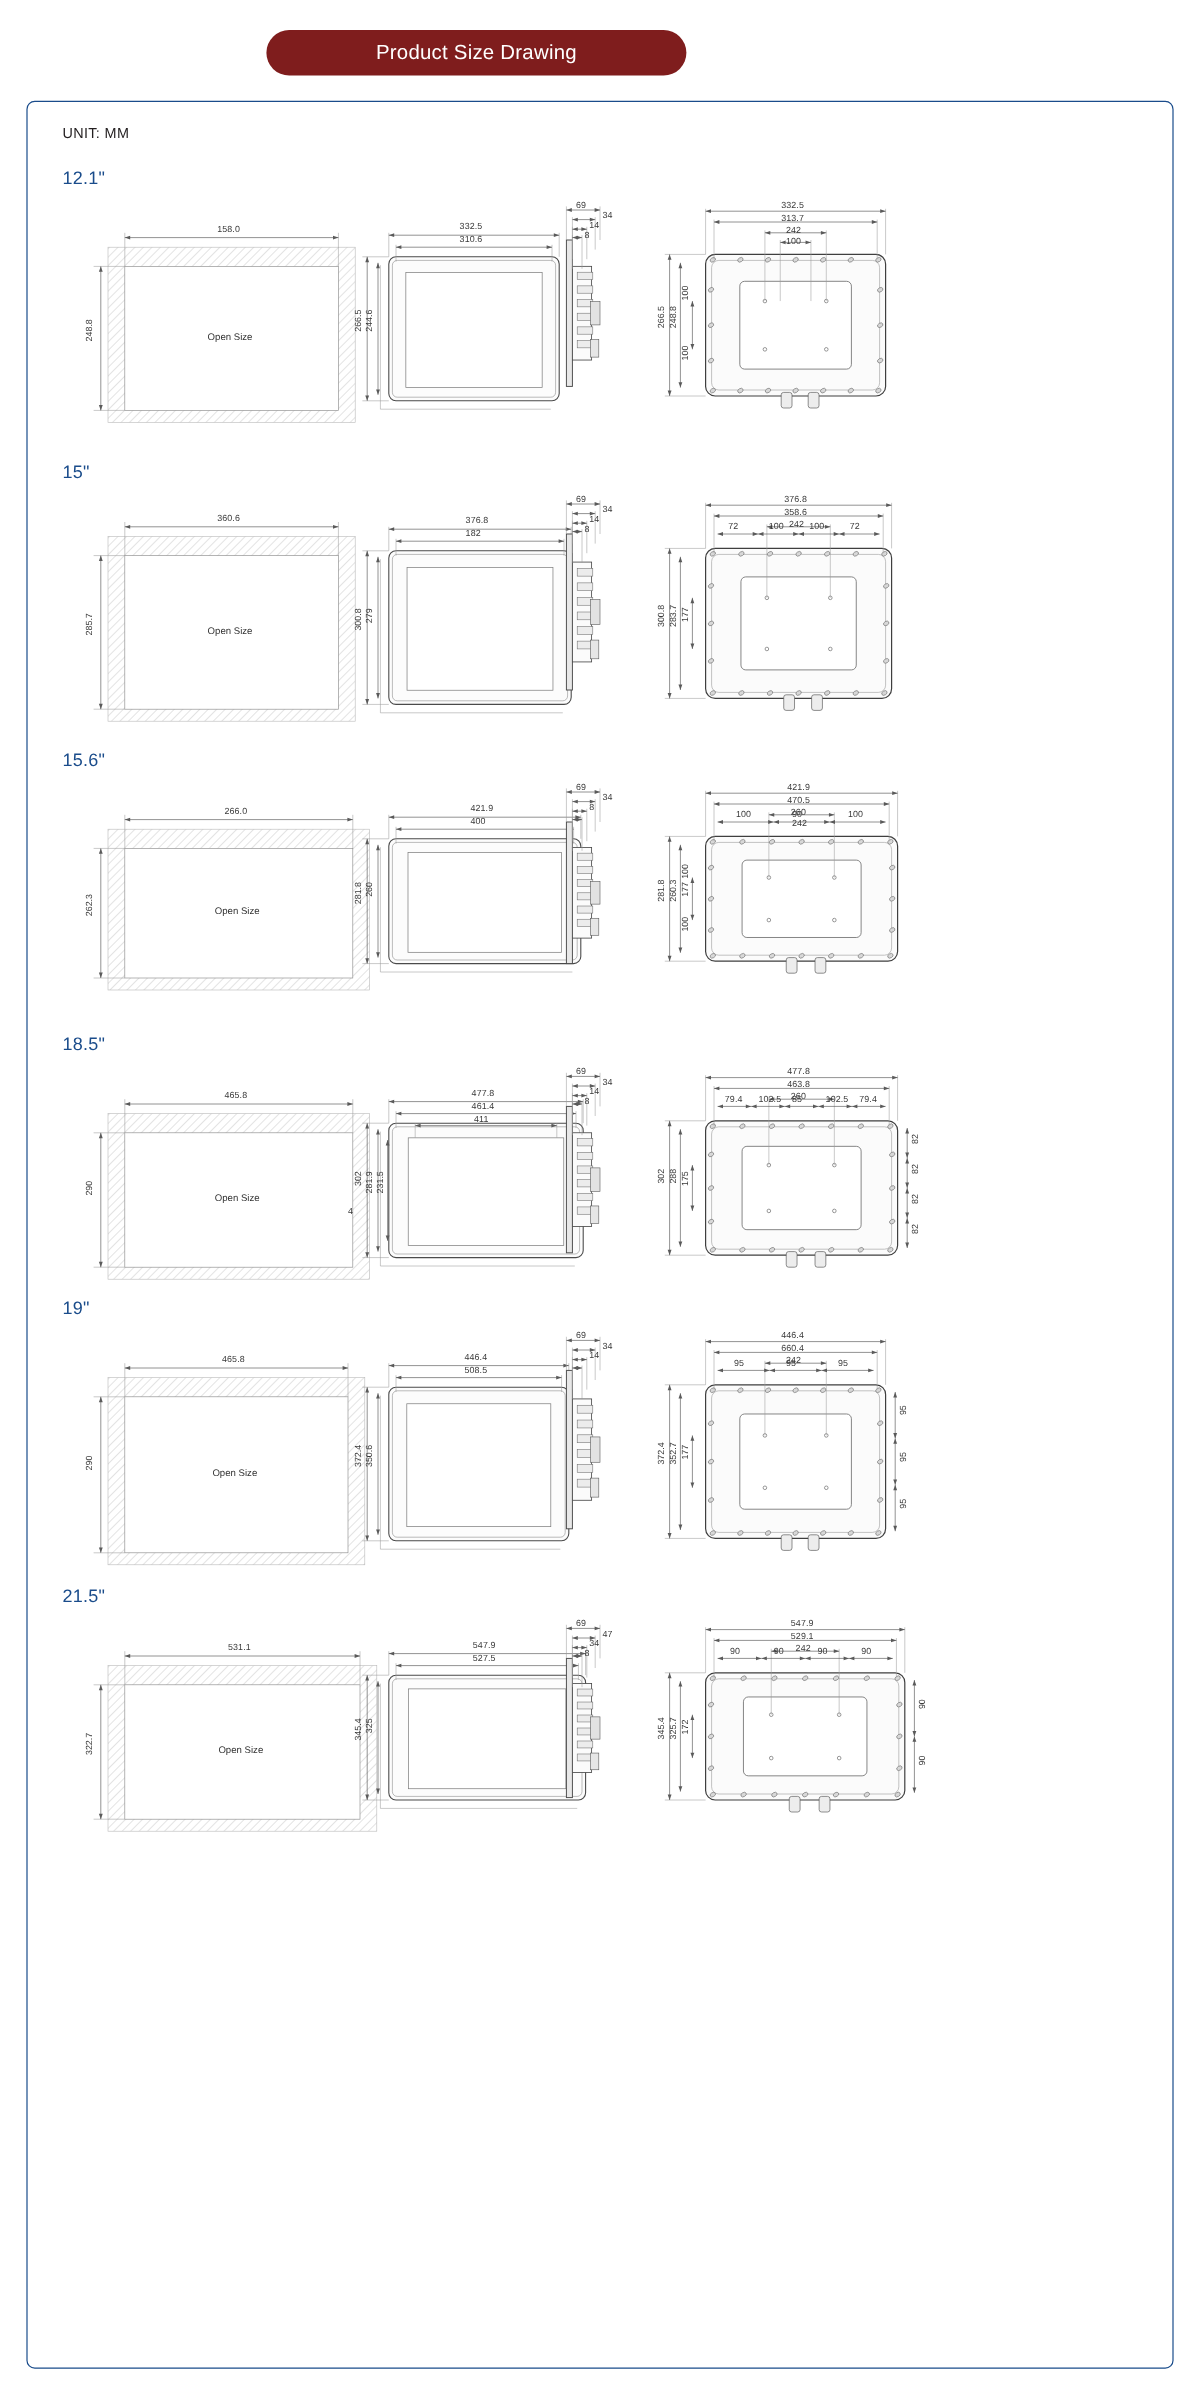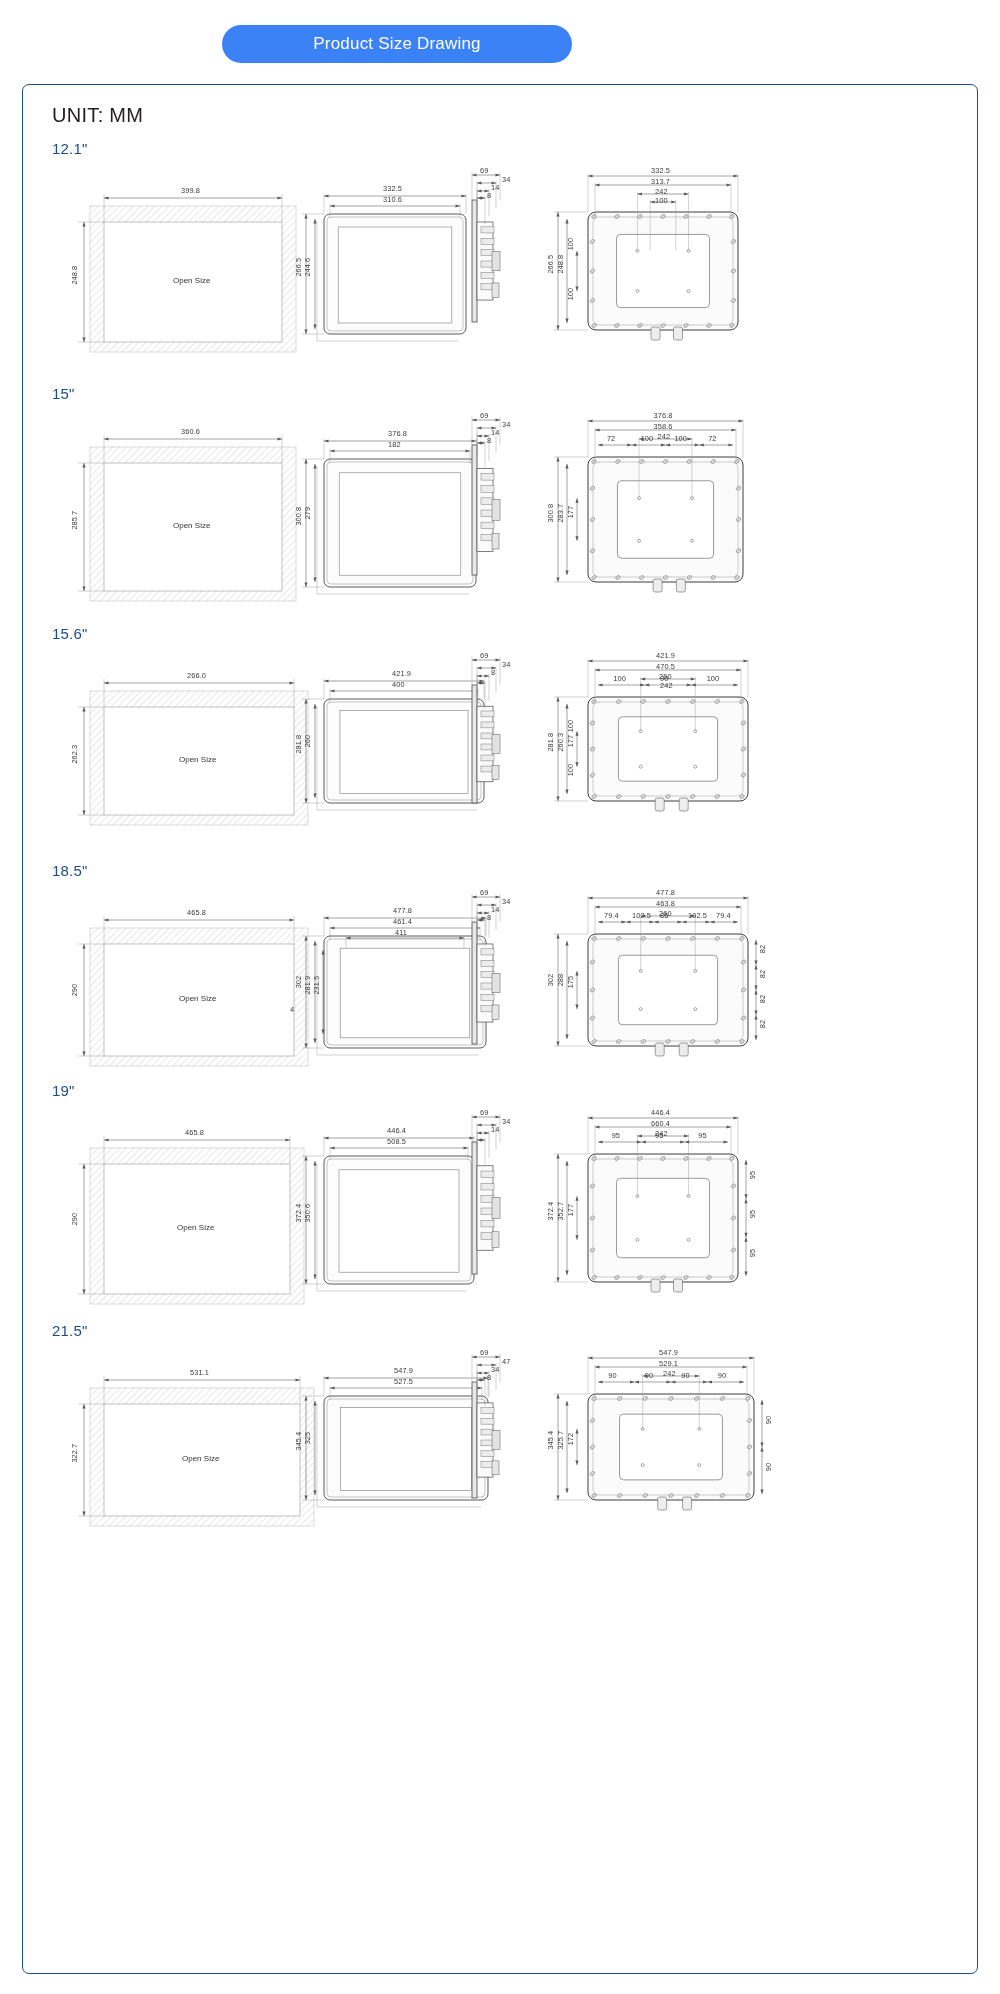--- a/index.html
+++ b/index.html
@@ -13,41 +13,41 @@
     overflow:hidden;
   }
 
   
   #header-bar {
     position:absolute; left:0; top:0; width:1000px; height:80px;
   }
   #title-pill {
     position:absolute;
     left:222px; top:25px; width:350px; height:38px;
-    background:#3b82f6;
+    background:#7f1d1d;
     border-radius:19px;
     display:flex; align-items:center; justify-content:center;
   }
   #title-pill .t {
     color:#ffffff; font-size:17px; letter-spacing:.2px;
     font-family:"Liberation Sans", sans-serif;
   }
 
   
   #sheet {
     position:absolute;
     left:22px; top:84px; width:956px; height:1890px;
     border:1.6px solid #1a4c8b;
     border-radius:7px;
     background:#fff;
   }
 
   #unit-label {
     position:absolute; left:52px; top:104px;
-    font-size:20px; color:#231f20; letter-spacing:.3px;
+    font-size:12px; color:#231f20; letter-spacing:.3px;
   }
 
   
   .row { position:absolute; left:22px; width:956px; }
   .size-label {
     position:absolute; left:30px;
     font-size:15px; color:#1a4c8b; font-weight:400;
     letter-spacing:.2px;
   }
   .views { position:absolute; left:0; top:24px; width:956px; }
@@ -108,21 +108,21 @@
             <line x1="224" y1="54" x2="224" y2="26" class="lnl"></line>
             <line x1="46" y1="30" x2="224" y2="30" class="ln"></line>
             <path d="M46 30 l4.5 -1.6 l0 3.2 z" fill="#5a5a5a"></path>
             <path d="M224 30 l-4.5 -1.6 l0 3.2 z" fill="#5a5a5a"></path>
             <line x1="46" y1="54" x2="20" y2="54" class="lnl"></line>
             <line x1="46" y1="174" x2="20" y2="174" class="lnl"></line>
             <line x1="26" y1="54" x2="26" y2="174" class="ln"></line>
             <path d="M26 54 l-1.6 4.5 l3.2 0 z" fill="#5a5a5a"></path>
             <path d="M26 174 l-1.6 -4.5 l3.2 0 z" fill="#5a5a5a"></path>
           </svg>
-          <div class="dimtxt" style="left: 123px; top: 18px;">399.8</div>
+          <div class="dimtxt" style="left: 123px; top: 18px;">158.0</div>
           <div class="vtxt" style="left: 12px; top: 98px;">248.8</div>
           <div class="opensize" style="left: 115px; top: 108px;">Open Size</div>
         </div>
         <div class="view" style="left: 268px; top: 6px;">
           <svg width="198" height="174" viewBox="0 0 198 174">
             <rect x="34" y="44" width="142" height="120" rx="6" ry="6" fill="#fcfcfc" stroke="#4a4a4a" stroke-width=".9"></rect>
             <rect x="37" y="47" width="136" height="114" rx="4" ry="4" fill="none" stroke="#8d8d8d" stroke-width=".5"></rect>
             <rect x="48.199999999999996" y="57" width="113.60000000000001" height="96" fill="#ffffff" stroke="#7c7c7c" stroke-width=".6"></rect>
             <path d="M27 51 L27 171 L169 171" class="lnl"></path>
             <line x1="34" y1="44" x2="34" y2="24" class="lnl"></line>

